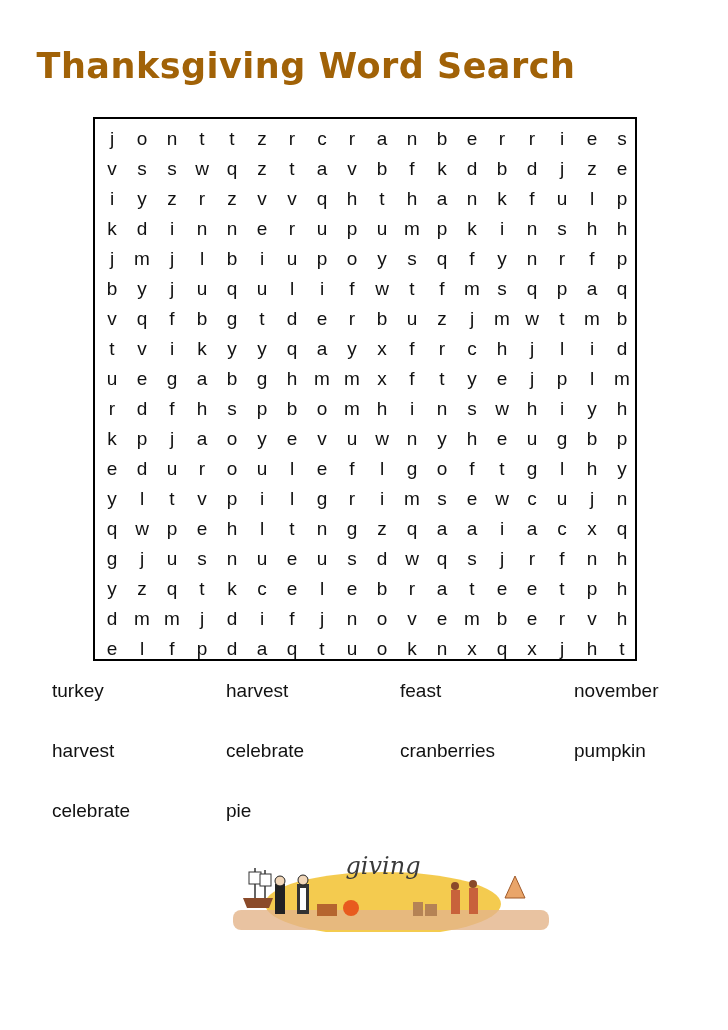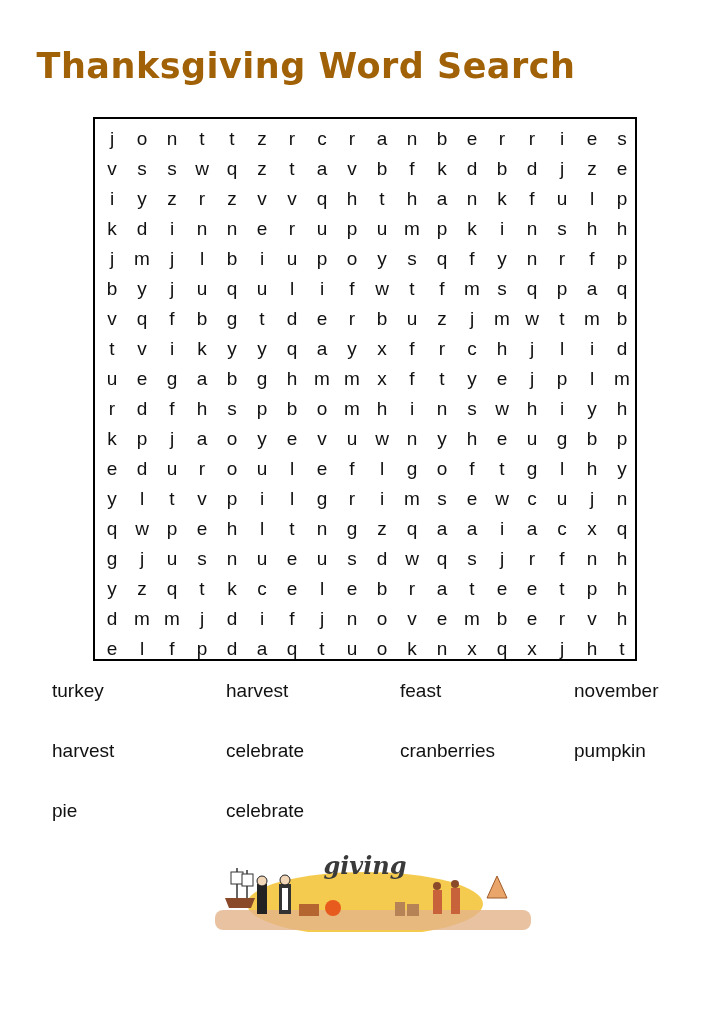--- a/index.html
+++ b/index.html
@@ -23,21 +23,21 @@
     .cell {
       display: flex; align-items: center; justify-content: center;
       font-size: 19px; color: #111; font-family: "Liberation Sans", sans-serif;
     }
     .words {
       position: absolute; left: 52px; top: 680px; width: 640px;
       display: grid; grid-template-columns: 174px 174px 174px 120px; grid-auto-rows: 60px;
     }
     .word { font-size: 19px; color: #111; }
     .illustration {
-      position: absolute; left: 215px; top: 848px; width: 316px; height: 84px; font-weight: bold;
+      position: absolute; left: 233px; top: 848px; width: 316px; height: 84px;
     }
   </style>
 </head>
 <body>
 
 <div class="title">Thanksgiving Word Search</div>
 
 <div class="grid-box">
   <div class="grid" id="grid">
       <div class="cell">j</div>
@@ -369,22 +369,22 @@
 
 <div class="words" id="words">
     <div class="word">turkey</div>
     <div class="word">harvest</div>
     <div class="word">feast</div>
     <div class="word">november</div>
     <div class="word">harvest</div>
     <div class="word">celebrate</div>
     <div class="word">cranberries</div>
     <div class="word">pumpkin</div>
+    <div class="word">celebrate</div>
     <div class="word">pie</div>
-    <div class="word">celebrate</div>
   </div>
 
 <div class="illustration">
   <svg width="316" height="84" viewBox="0 0 316 84">
     <ellipse cx="150" cy="56" rx="118" ry="32" fill="#f2c230" opacity="0.85"></ellipse>
     <rect x="0" y="62" width="316" height="20" rx="8" fill="#e3b48a" opacity="0.8"></rect>
     <path d="M10 50 L40 50 L36 60 L14 60 Z" fill="#8a4a2a"></path>
     <line x1="22" y1="20" x2="22" y2="50" stroke="#333" stroke-width="1.5"></line>
     <line x1="32" y1="22" x2="32" y2="50" stroke="#333" stroke-width="1.5"></line>
     <rect x="16" y="24" width="12" height="12" fill="#fff" stroke="#333"></rect>

